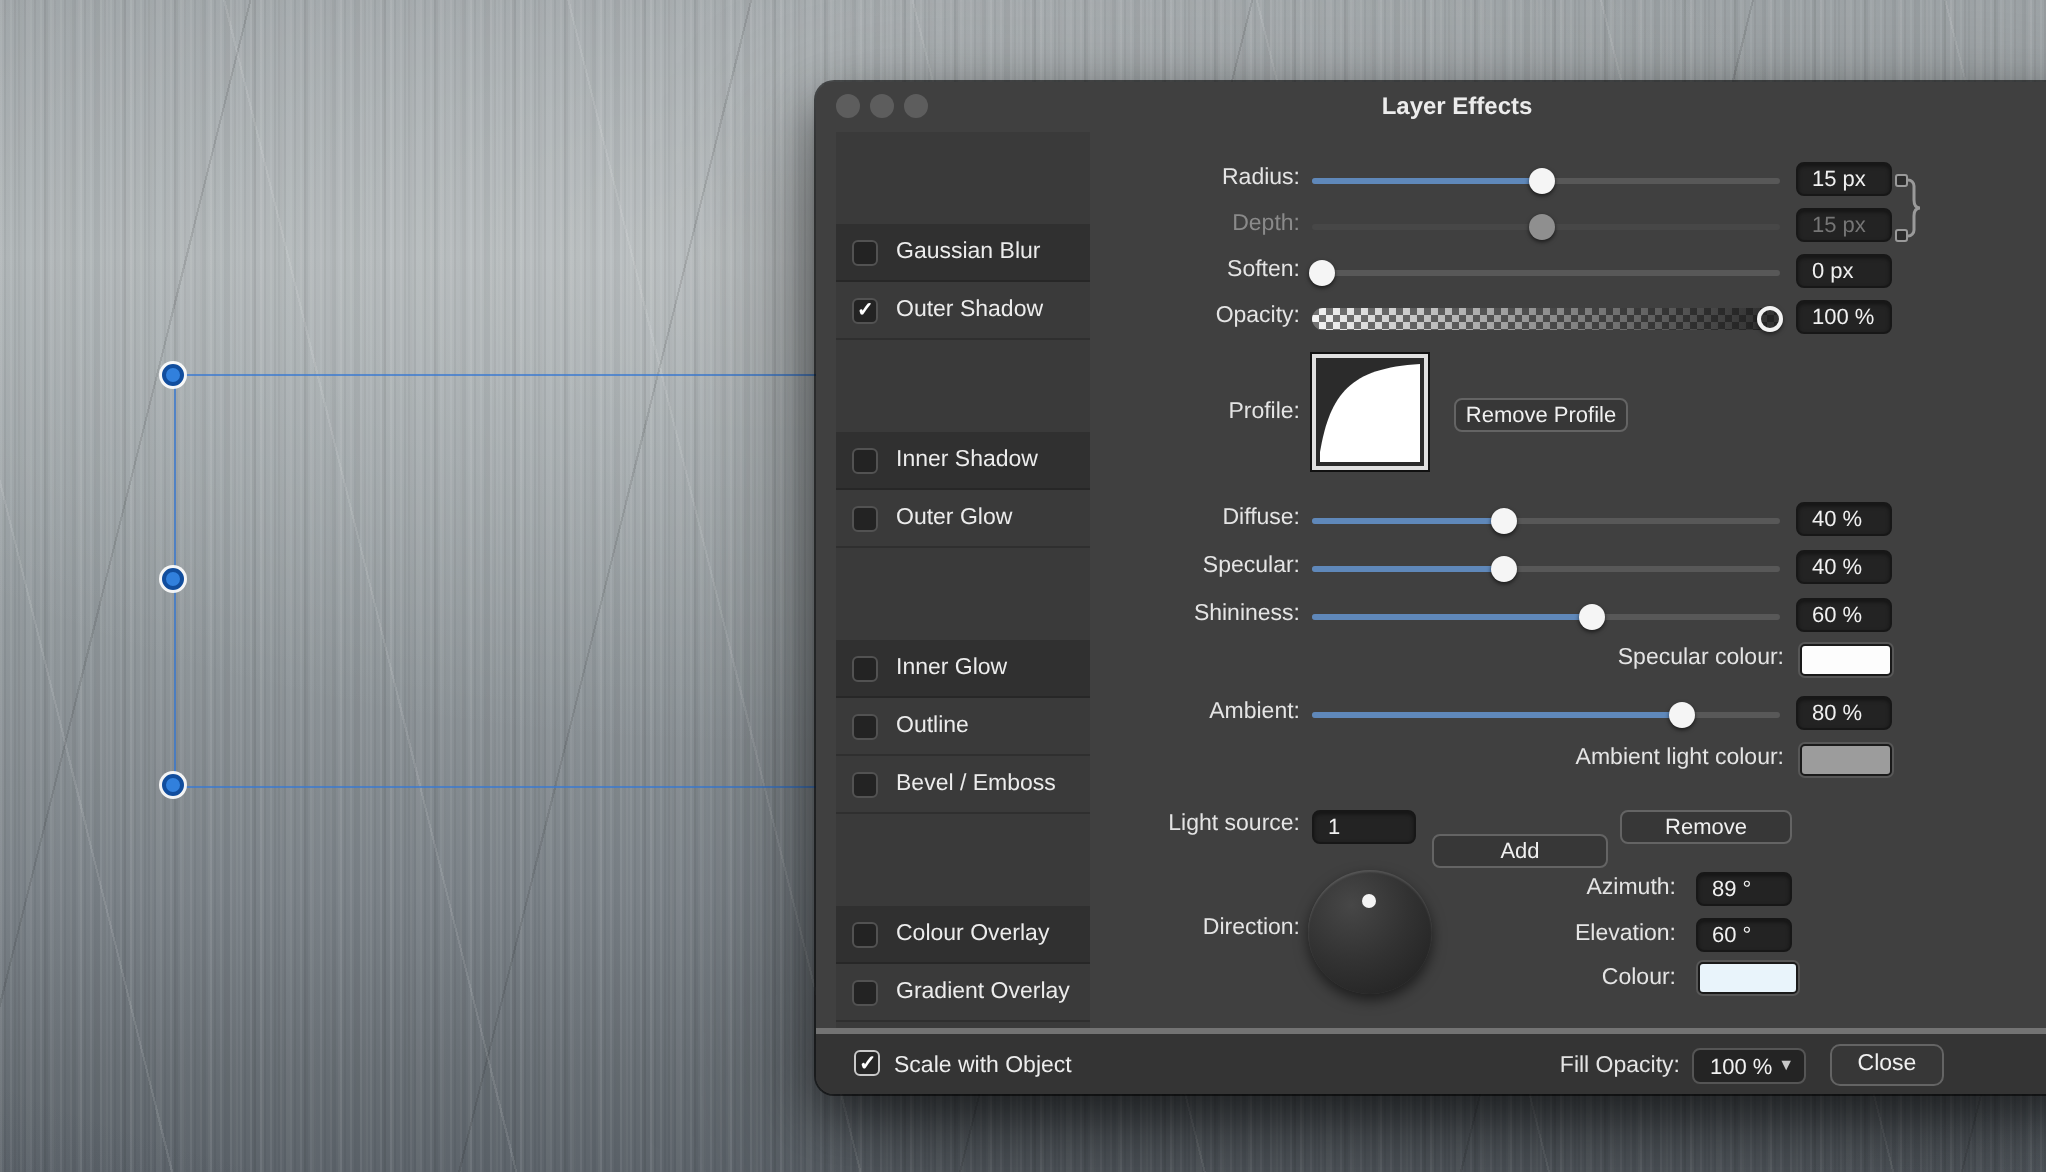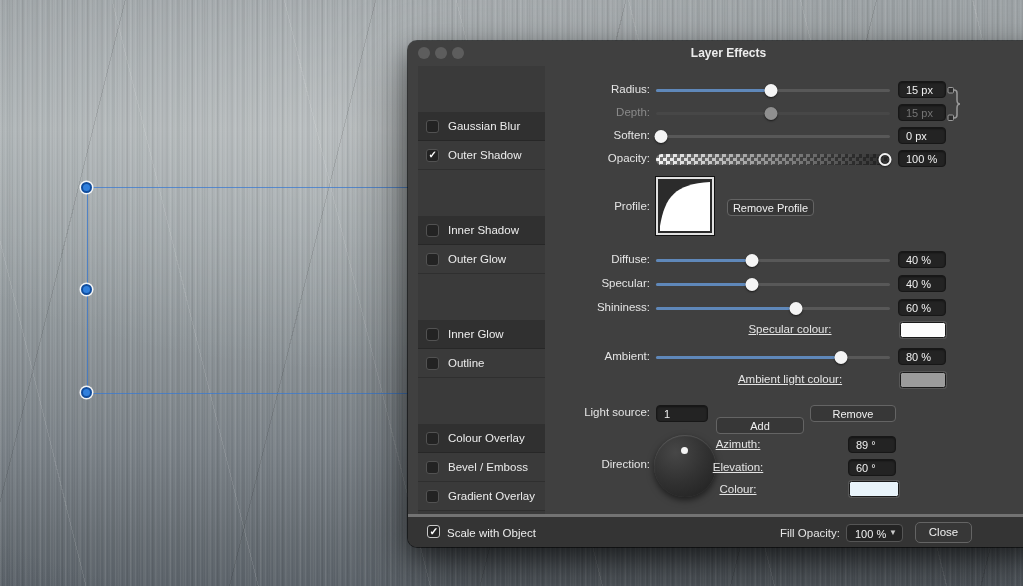--- a/index.html
+++ b/index.html
@@ -46,21 +46,21 @@
   .erow{position:relative;height:29px;border-bottom:1px solid rgba(0,0,0,.18);}
   .erow.even{background:#303030;margin-top:46px;}
   .erow.selected{background:#54749e;}
   .cb{position:absolute;left:8px;top:8px;width:13px;height:13px;border-radius:3px;
     background:#232323;border:1px solid #525252;}
   .erow.checked .cb::after{content:"✓";position:absolute;left:1.5px;top:-1px;color:#fff;font-size:10px;font-weight:bold;}
   .elabel{position:absolute;left:30px;top:8px;color:#ececec;}
 
   
   .lbl{position:absolute;left:120px;width:122px;text-align:right;color:#e4e4e4;}
-  .lblw{position:absolute;left:280px;width:204px;text-align:center;color:#e4e4e4;text-decoration:underline;}
+  .lblw{position:absolute;left:280px;width:204px;text-align:right;color:#e4e4e4;}
   .lbl.dim{color:#8a8a8a;}
   .slider{position:absolute;left:248px;width:234px;height:13px;--p:50%;}
   .slider .track{position:absolute;left:0;right:0;top:5px;height:3px;border-radius:2px;background:#585858;}
   .slider .fill{position:absolute;left:0;top:5px;height:3px;border-radius:2px;background:#5f88ba;width:var(--p);}
   .slider .knob{position:absolute;top:0;left:var(--p);transform:translateX(-50%);width:13px;height:13px;
     border-radius:50%;background:#f5f5f5;box-shadow:0 1px 2px rgba(0,0,0,.6);}
   .slider.disabled .track{background:#474747;}
   .slider.disabled .knob{background:#8f8f8f;}
   .slider.checker{height:13px;}
   .slider.checker .track{top:1px;height:11px;border-radius:6px;background-color:#262626;
@@ -139,27 +139,27 @@
     <span class="elabel">Outer Glow</span>
   </div>
         <div class="erow even">
     <span class="cb"></span>
     <span class="elabel">Inner Glow</span>
   </div>
         <div class="erow">
     <span class="cb"></span>
     <span class="elabel">Outline</span>
   </div>
+        <div class="erow">
+    <span class="cb"></span>
+    <span class="elabel">Bevel / Emboss</span>
+  </div>
         <div class="erow even">
     <span class="cb"></span>
     <span class="elabel">Colour Overlay</span>
-  </div>
-        <div class="erow">
-    <span class="cb"></span>
-    <span class="elabel">Bevel / Emboss</span>
   </div>
         <div class="erow">
     <span class="cb"></span>
     <span class="elabel">Gradient Overlay</span>
   </div>
       </div>
 
     <span class="lbl" style="top:42px">Radius:</span>
     <div class="slider" style="top: 43px; --p: 49%;">
       <div class="track"></div>

